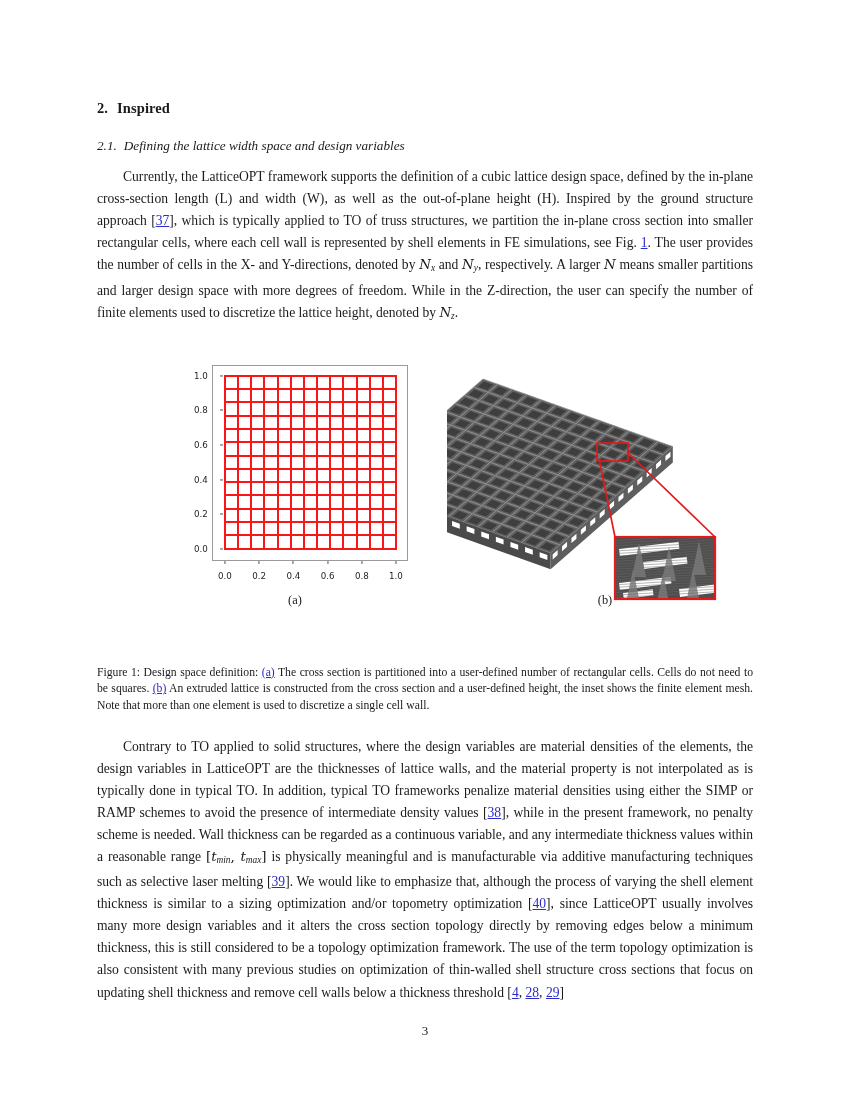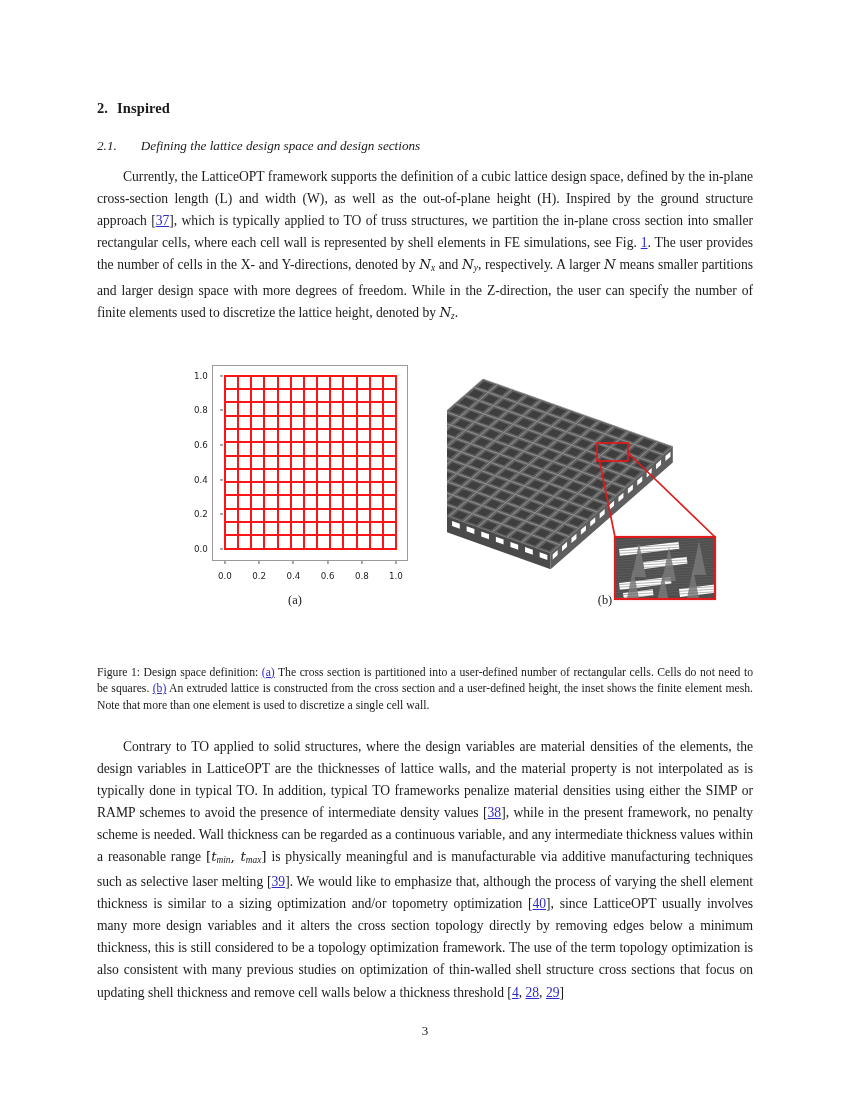--- a/index.html
+++ b/index.html
@@ -21,21 +21,21 @@
   .h-section {
     font-size: 14.5px; font-weight: bold;
     margin: 0; padding-top: 100px;
     letter-spacing: .1px;
   }
   .h-section .num { margin-right: 9px; }
   .h-sub {
     font-size: 13.2px; font-style: italic; font-weight: normal;
     margin: 0; padding-top: 21px;
   }
-  .h-sub .num { font-style: italic; margin-right: 24px; }
+  .h-sub .num { font-style: italic; margin-right: 7px; }
 
   
   p.body {
     font-size: 13.6px;
     line-height: 22.1px;
     text-align: justify;
     margin: 0;
     -webkit-hyphens: none; hyphens: none;
   }
   p.first { padding-top: 12px; text-indent: 26px; }
@@ -100,21 +100,21 @@
 </head>
 <body>
 
 <div class="page">
 
   <h2 class="h-section">
     <span class="num">2.</span><span>Inspired</span>
   </h2>
 
   <h3 class="h-sub">
-    <span class="num">2.1.</span><span>Defining the lattice design space and design sections</span>
+    <span class="num">2.1.</span><span>Defining the lattice width space and design variables</span>
   </h3>
 
   <p class="body first"><span>Currently, the LatticeOPT framework supports the definition of a cubic lattice design space, defined by the in-plane cross-section length (L) and width (W), as well as the out-of-plane height (H). Inspired by the ground structure approach [</span><a class="ref" href="#">37</a><span>], which is typically applied to TO of truss structures, we partition the in-plane cross section into smaller rectangular cells, where each cell wall is represented by shell elements in FE simulations, see Fig. </span><a class="ref" href="#">1</a><span>. The user provides the number of cells in the X- and Y-directions, denoted by </span><span class="mi">N</span><span class="msub">x</span><span> and </span><span class="mi">N</span><span class="msub">y</span><span>, respectively. A larger </span><span class="mi">N</span><span> means smaller partitions and larger design space with more degrees of freedom. While in the Z-direction, the user can specify the number of finite elements used to discretize the lattice height, denoted by </span><span class="mi">N</span><span class="msub">z</span><span>.</span></p>
 
   <div class="figure">
 
     <div class="plot-wrap">
       <div class="plot-frame">
         <div class="grid-red" id="redgrid">
             <div class="gl v" style="left: 0px; width: 2px; background: rgb(250, 22, 22);"></div>

